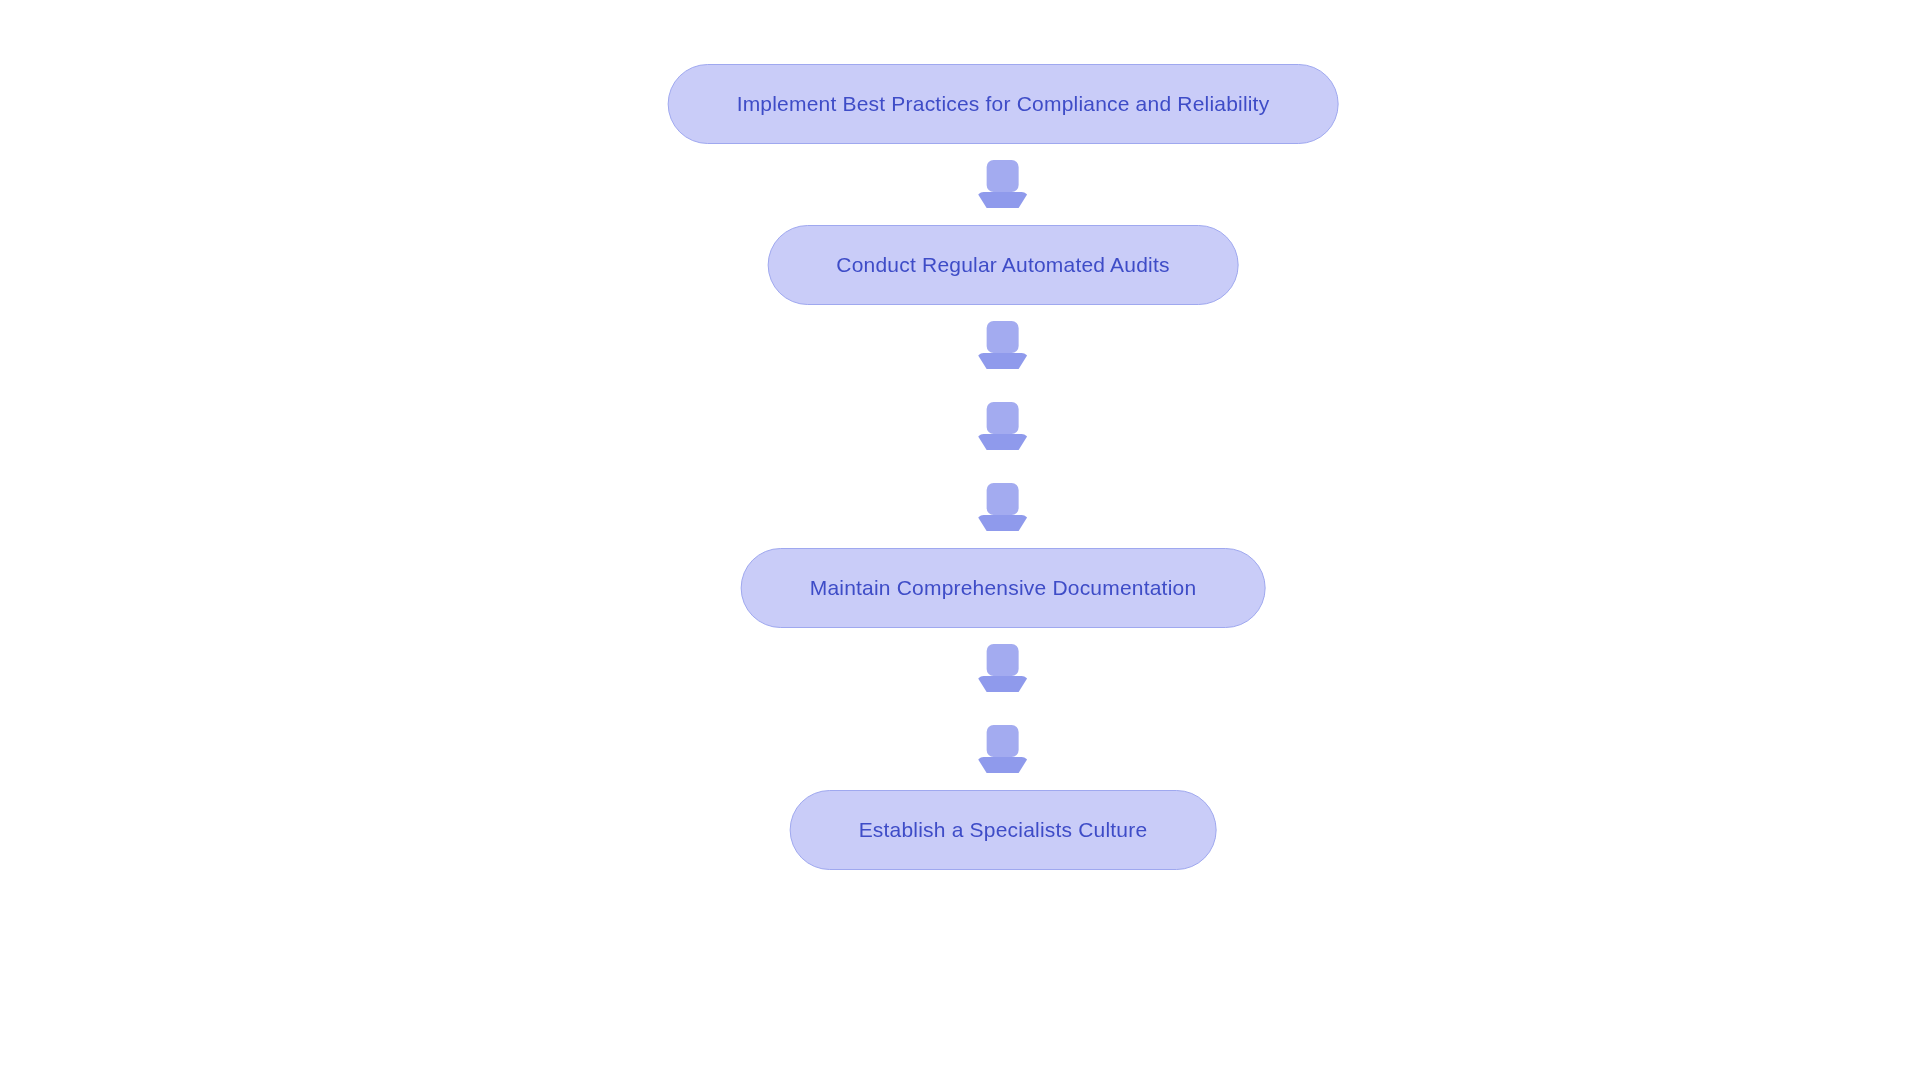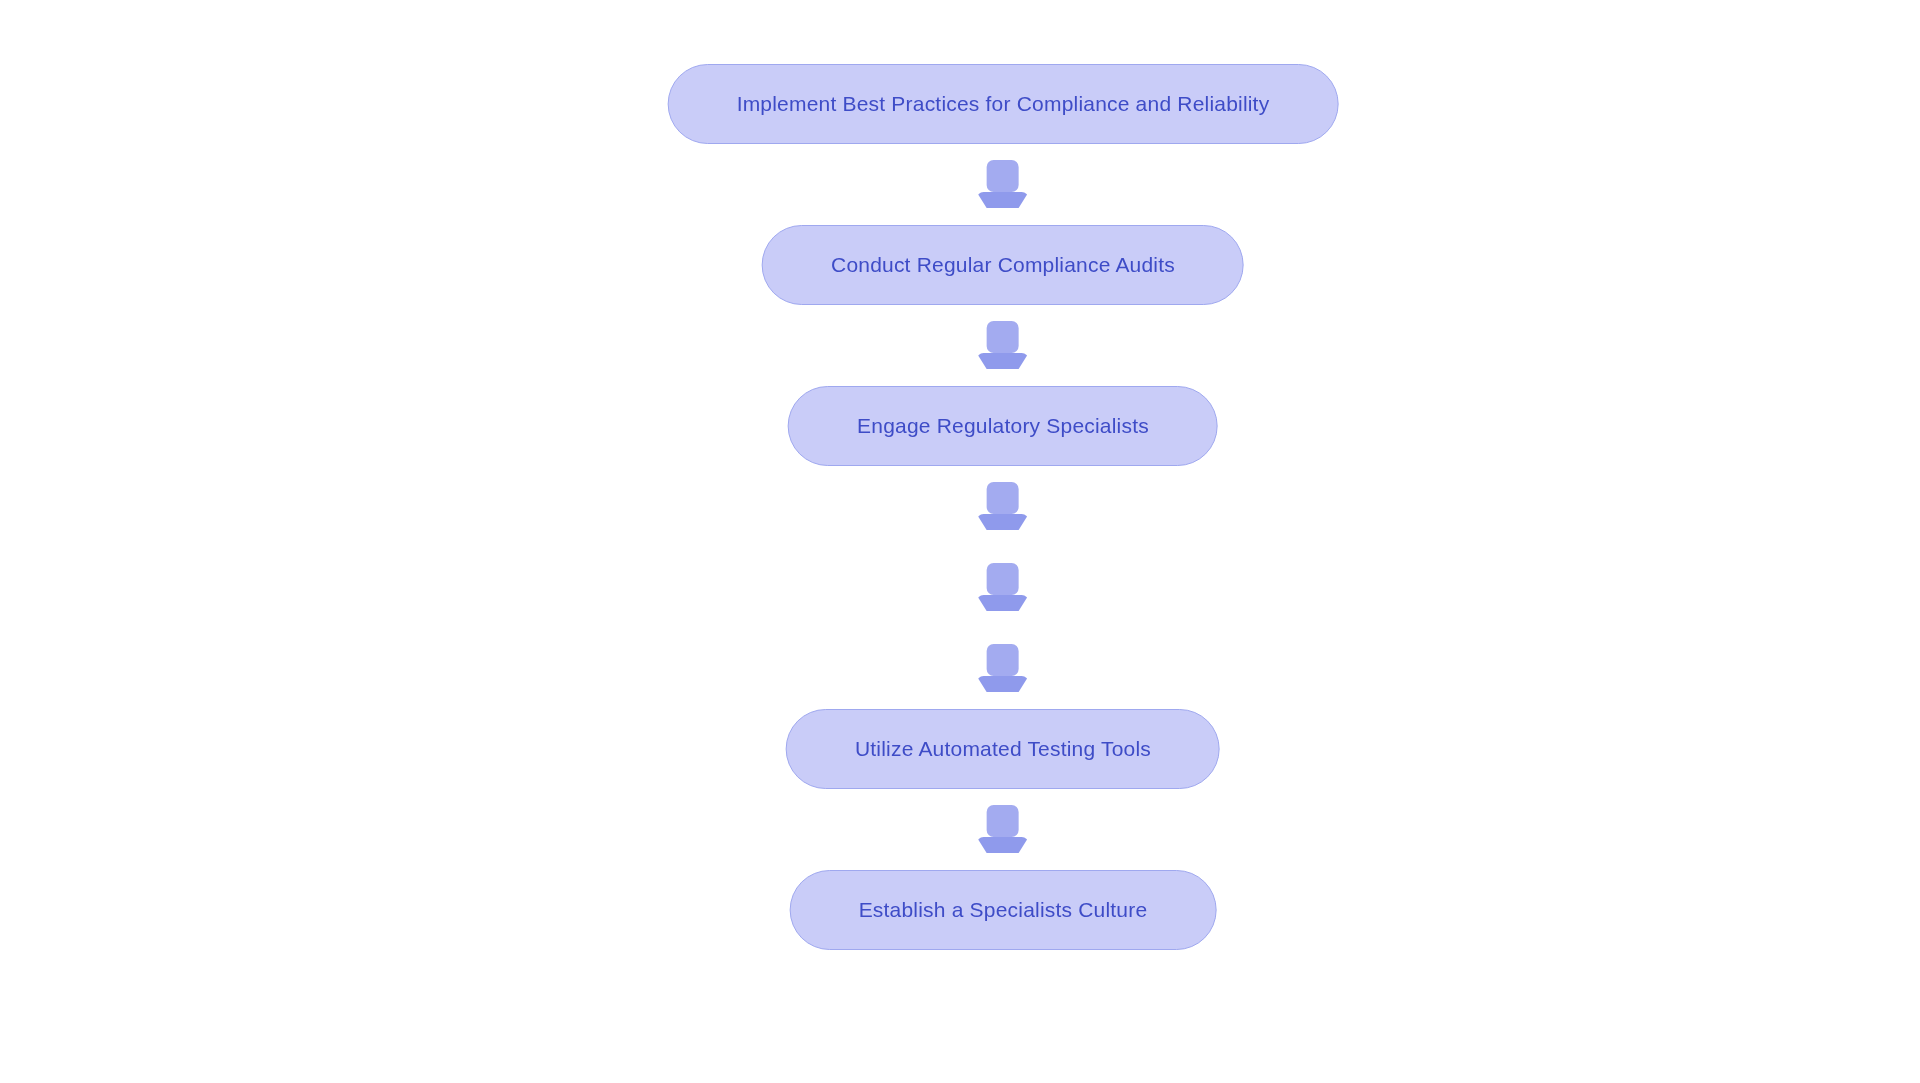--- a/index.html
+++ b/index.html
@@ -77,52 +77,49 @@
     <div class="node">
       <span>Implement Best Practices for Compliance and Reliability</span>
     </div>
 
     <div class="arrow">
       <span class="shaft"></span>
       <span class="head"></span>
     </div>
 
     <div class="node">
-      <span>Conduct Regular Compliance Audits</span>
-    </div>
-
-    <div class="arrow">
-      <span class="shaft"></span>
-      <span class="head"></span>
-    </div>
-
-    <div class="node">
-      <span>Engage Regulatory Specialists</span>
+      <span>Conduct Regular Automated Audits</span>
     </div>
 
     <div class="arrow">
       <span class="shaft"></span>
       <span class="head"></span>
     </div>
 
 
     <div class="arrow">
       <span class="shaft"></span>
       <span class="head"></span>
     </div>
 
 
     <div class="arrow">
       <span class="shaft"></span>
       <span class="head"></span>
     </div>
 
     <div class="node">
-      <span>Utilize Automated Testing Tools</span>
+      <span>Maintain Comprehensive Documentation</span>
     </div>
+
+    <div class="arrow">
+      <span class="shaft"></span>
+      <span class="head"></span>
+    </div>
+
 
     <div class="arrow">
       <span class="shaft"></span>
       <span class="head"></span>
     </div>
 
     <div class="node">
       <span>Establish a Specialists Culture</span>
     </div>
 

